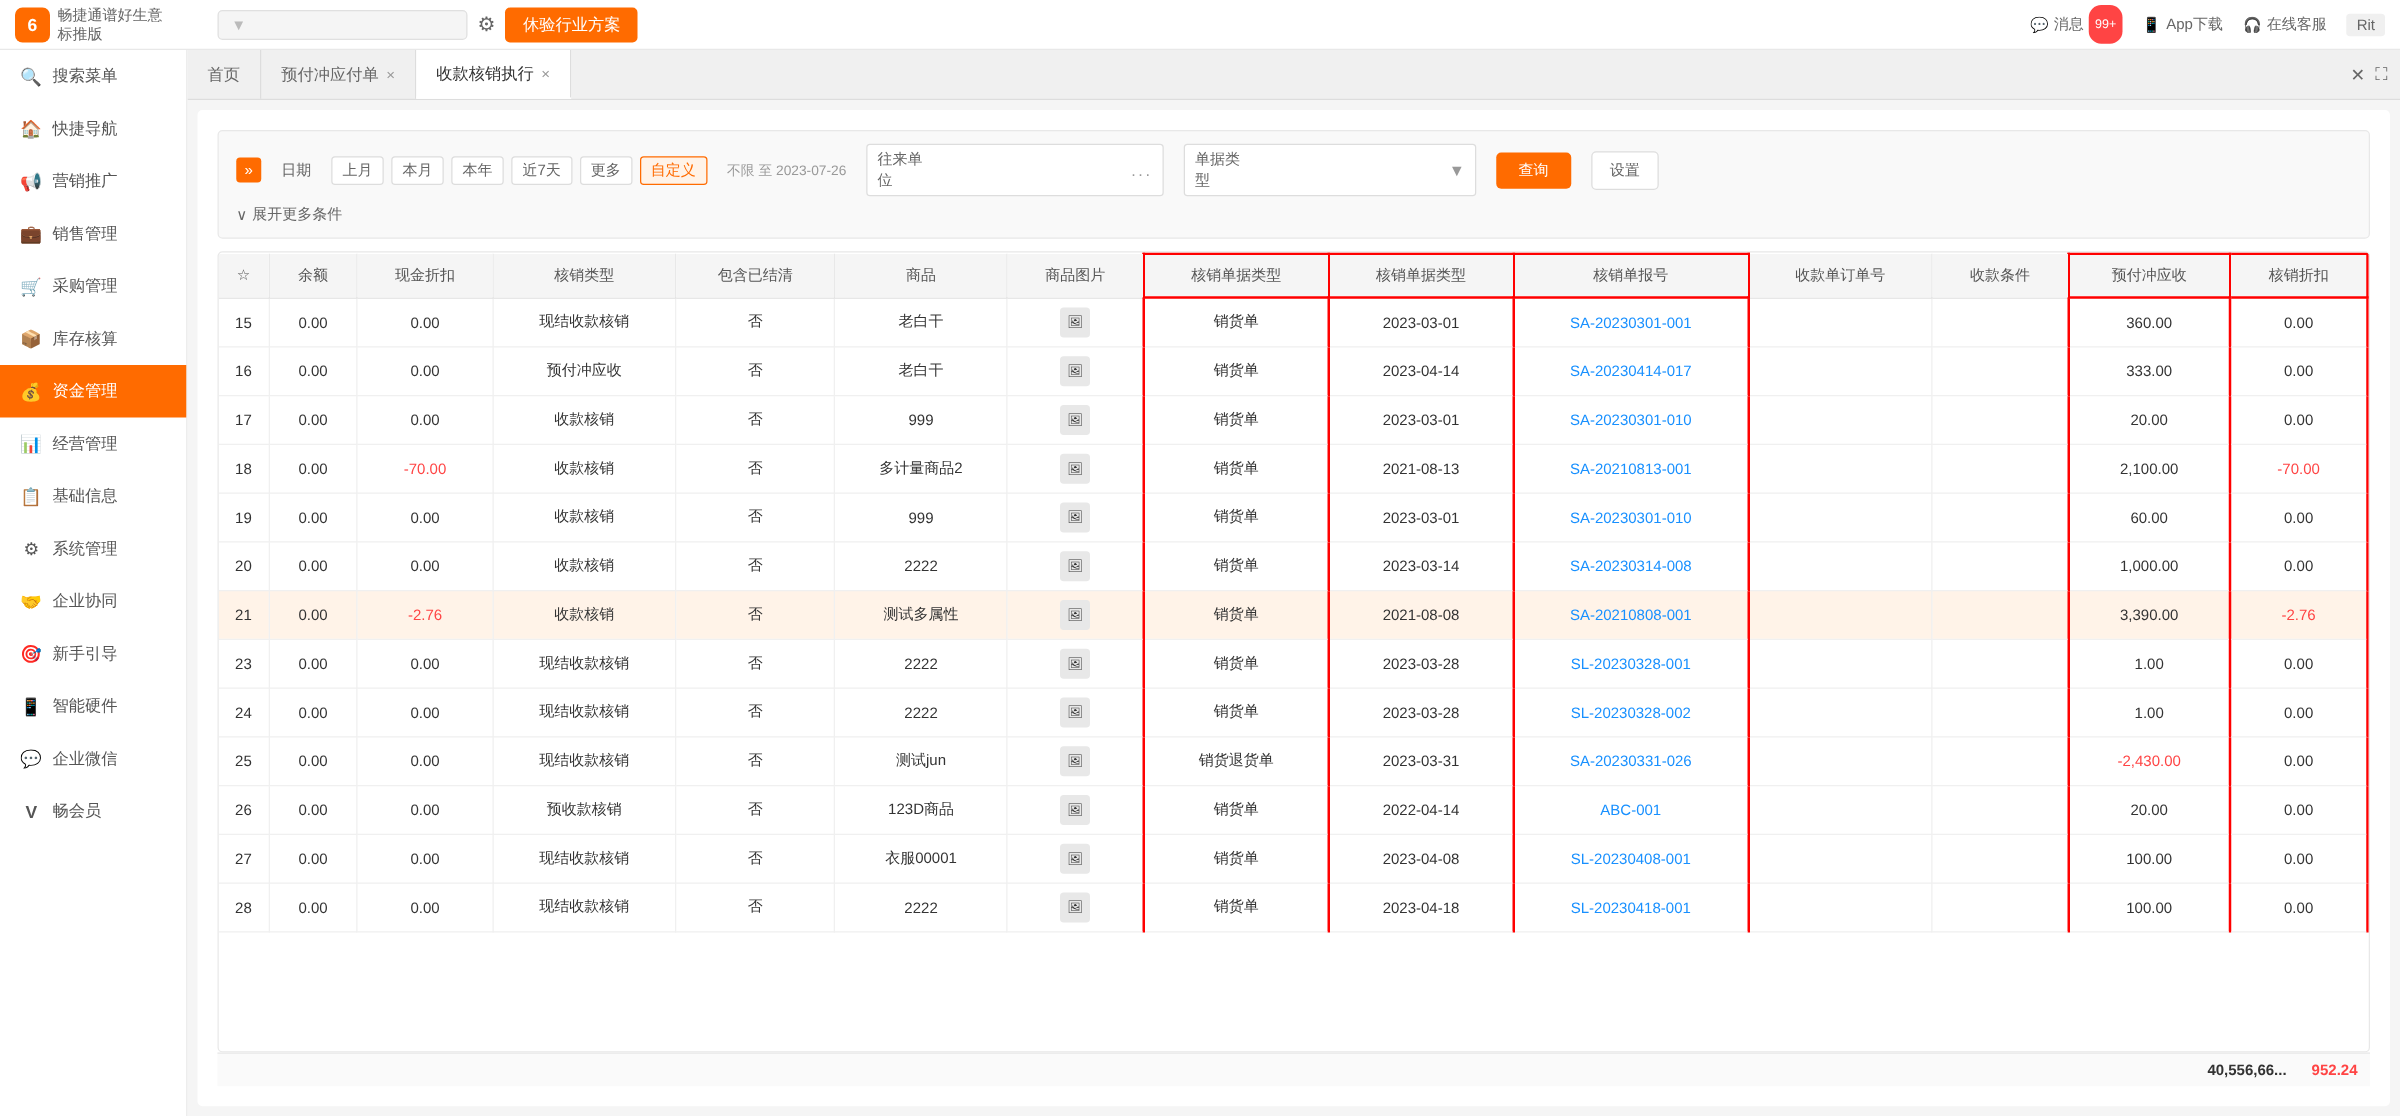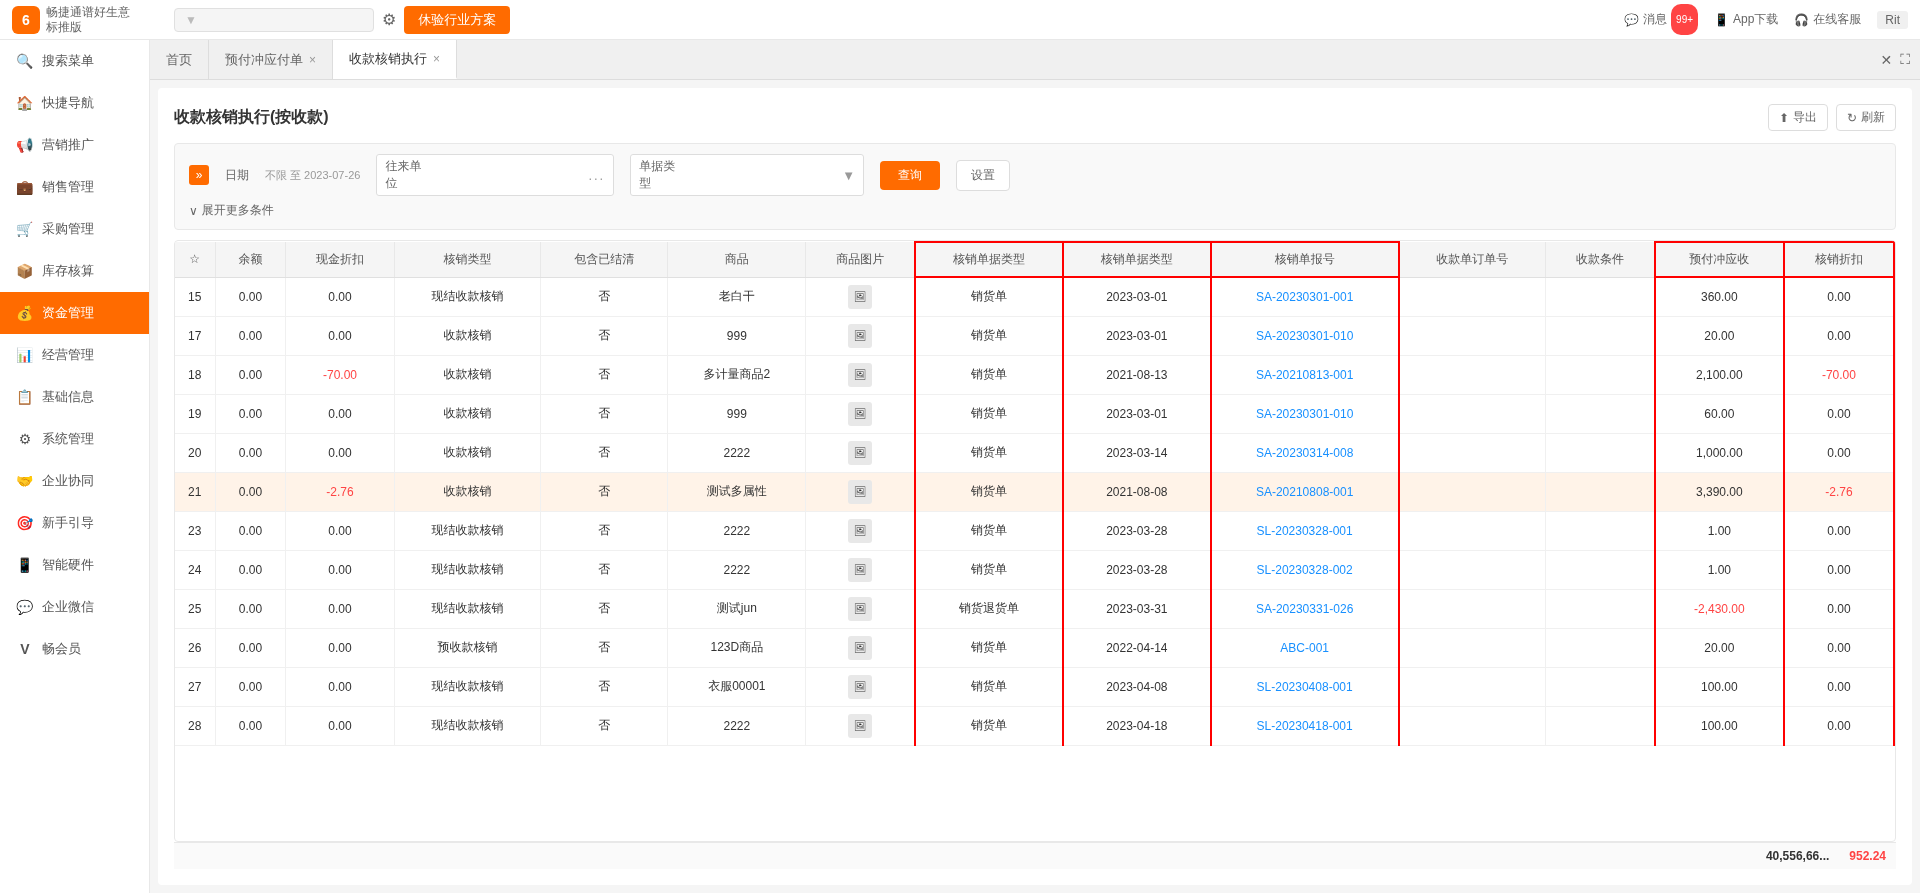--- a/index.html
+++ b/index.html
@@ -196,39 +196,34 @@
         <span class="tab-close">×</span>
       </div>
       <div class="tabs-right">
         <button class="tabs-right-btn">✕</button>
         <button class="tabs-right-btn">⛶</button>
       </div>
     </div>
 
     <div class="page-content">
 
-      <div class="page-header">
-        <div class="page-title">收款核销执行(按收款)</div>
-        <div class="page-actions">
-          <button class="action-btn">
-            <span>⬆</span>
-            <span>导出</span>
-          </button>
-          <button class="action-btn">
-            <span>↻</span>
-            <span>刷新</span>
-          </button>
-        </div>
-      </div>
 
       <div class="filter-bar">
         <div class="filter-row">
           <button class="filter-toggle">»</button>
 
           <span class="filter-label">日期</span>
+          <div class="filter-date-group">
+            <button class="date-btn">上月</button>
+            <button class="date-btn">本月</button>
+            <button class="date-btn">本年</button>
+            <button class="date-btn">近7天</button>
+            <button class="date-btn">更多</button>
+            <button class="date-btn active">自定义</button>
+          </div>
           <span class="date-range">不限 至 2023-07-26</span>
 
           <div class="filter-input-wrap">
             <span class="filter-label">往来单位</span>
             <input class="filter-input" type="text" style="">
             <span class="filter-dots">...</span>
           </div>
 
           <div class="filter-input-wrap" style="min-width:180px;">
             <span class="filter-label">单据类型</span>
@@ -276,20 +271,36 @@
     <td><div style="width:24px;height:24px;background:#e8e8e8;border-radius:3px;display:inline-flex;align-items:center;justify-content:center;font-size:10px;">🖼</div></td>
     <td style="border-left:2px solid red;border-right:2px solid red;">销货单</td>
     <td style="border-left:2px solid red;border-right:2px solid red;">2023-03-01</td>
     <td style="border-left:2px solid red;border-right:2px solid red;"><a class="link-text">SA-20230301-001</a></td>
     <td></td>
     <td></td>
     <td style="border-left:2px solid red;border-right:2px solid red;">360.00</td>
     <td style="border-left:2px solid red;border-right:2px solid red;">0.00</td>
   </tr>
               <tr>
+    <td>16</td>
+    <td>0.00</td>
+    <td>0.00</td>
+    <td>预付冲应收</td>
+    <td>否</td>
+    <td>老白干</td>
+    <td><div style="width:24px;height:24px;background:#e8e8e8;border-radius:3px;display:inline-flex;align-items:center;justify-content:center;font-size:10px;">🖼</div></td>
+    <td style="border-left:2px solid red;border-right:2px solid red;">销货单</td>
+    <td style="border-left:2px solid red;border-right:2px solid red;">2023-04-14</td>
+    <td style="border-left:2px solid red;border-right:2px solid red;"><a class="link-text">SA-20230414-017</a></td>
+    <td></td>
+    <td></td>
+    <td style="border-left:2px solid red;border-right:2px solid red;">333.00</td>
+    <td style="border-left:2px solid red;border-right:2px solid red;">0.00</td>
+  </tr>
+              <tr>
     <td>17</td>
     <td>0.00</td>
     <td>0.00</td>
     <td>收款核销</td>
     <td>否</td>
     <td>999</td>
     <td><div style="width:24px;height:24px;background:#e8e8e8;border-radius:3px;display:inline-flex;align-items:center;justify-content:center;font-size:10px;">🖼</div></td>
     <td style="border-left:2px solid red;border-right:2px solid red;">销货单</td>
     <td style="border-left:2px solid red;border-right:2px solid red;">2023-03-01</td>
     <td style="border-left:2px solid red;border-right:2px solid red;"><a class="link-text">SA-20230301-010</a></td>

